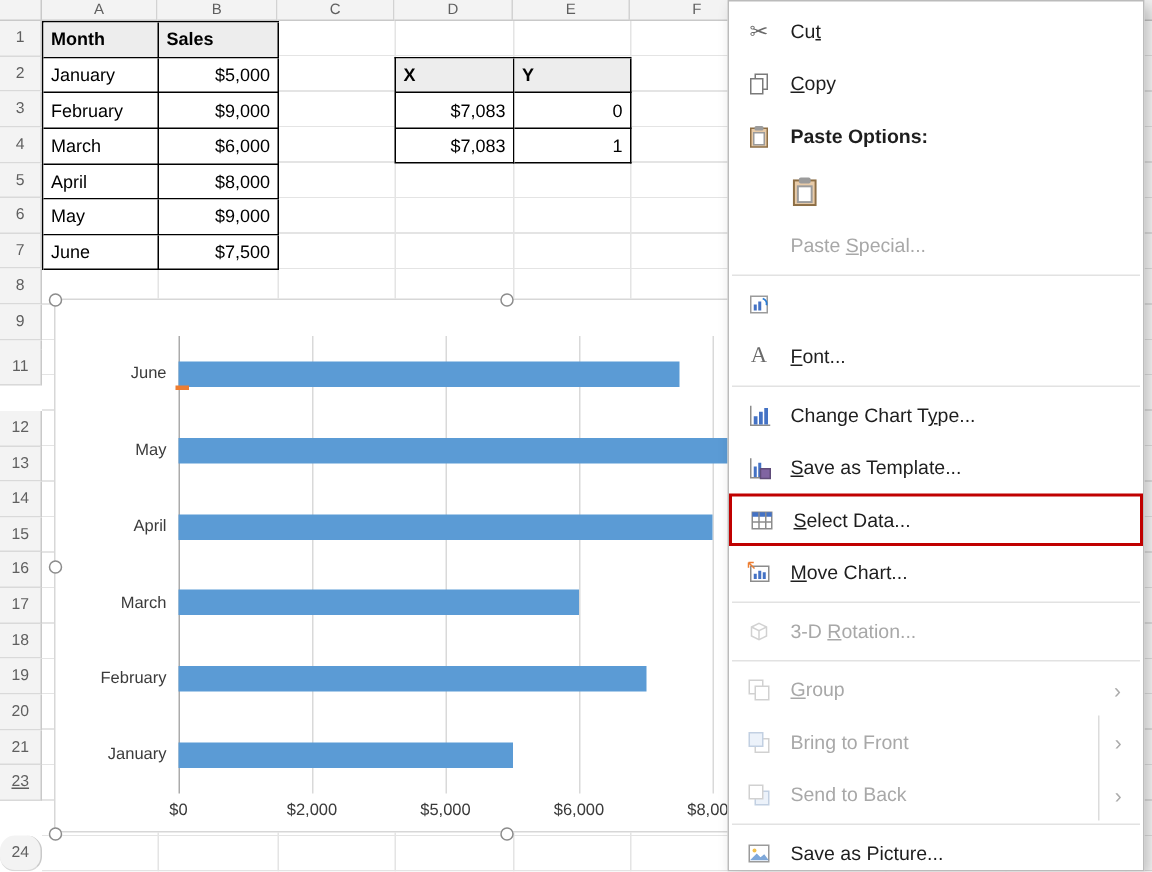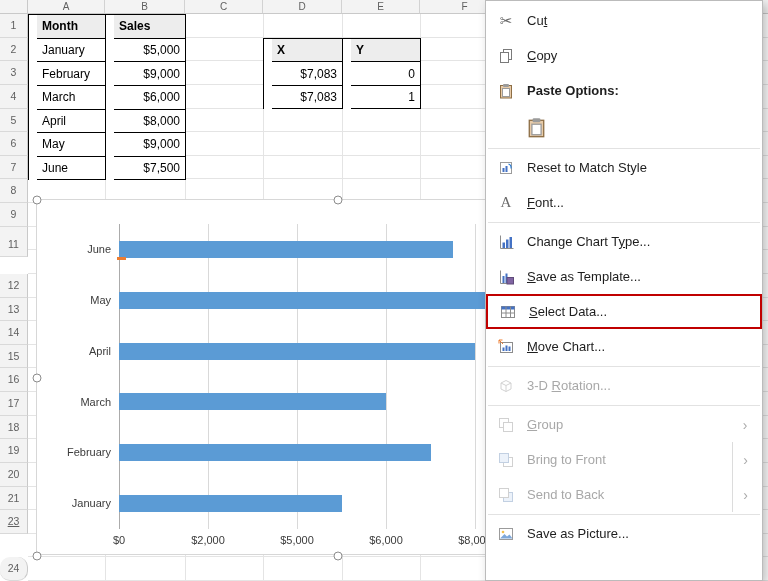--- a/index.html
+++ b/index.html
@@ -19,21 +19,21 @@
             border-right:1px solid #C9C9C9; border-bottom:1px solid #D9D9D9;
             font-size:10.5px; color:#5F5F5F; text-align:center; line-height:23.63px; z-index:1;}
   .grid-area { position:absolute; left:28px; top:14px; right:0; bottom:0;
                background:repeating-linear-gradient(to bottom,#fff 0 22.63px,#E4E4E4 22.63px 23.63px); }
   .vline { position:absolute; top:14px; bottom:0; width:1px; background:#E4E4E4; }
 
   .sheet-table { position:absolute; display:grid; grid-auto-rows:23.63px;
                  border-left:1px solid #000; border-top:1px solid #000; background:#fff; z-index:2;}
   .sheet-table .cell { border-right:1px solid #000; border-bottom:1px solid #000;
                        font-size:12px; color:#000; padding:0 5px; display:flex; align-items:center;
-                       background:#fff; overflow:hidden; white-space:nowrap;margin-left:8px;}
+                       background:#fff; overflow:hidden; white-space:nowrap;}
   .cell.hdr { font-weight:bold; background:#EDEDED; }
   .cell.num { justify-content:flex-end; }
   .month-table { left:28px; top:14px; grid-template-columns:77px 80px; }
   .xy-table    { left:263px; top:37.6px; grid-template-columns:79px 78px; }
 
   
   .chart { position:absolute; left:36px; top:199px; width:602px; height:356px;
            background:#fff; border:1px solid #D7D7D7; z-index:5; }
   .chart-gridline { position:absolute; top:24px; height:305px; width:1px; background:#D9D9D9; }
   .chart-axisline { position:absolute; top:24px; height:305px; width:1px; background:#ABABAB; }
@@ -219,33 +219,36 @@
     <div class="chip-row">
       <span class="chip">
         <svg width="21" height="21" viewBox="0 0 16 16">
             <rect x="2.5" y="2.5" width="11" height="12.5" fill="#E8CBA8" stroke="#8D6E45"></rect>
             <rect x="5" y="1" width="6" height="3" rx="1" fill="#9B9B9B"></rect>
             <rect x="4.5" y="5.5" width="7" height="8" fill="#fff" stroke="#9B9B9B"></rect>
           </svg>
       </span>
     </div>
 
+    <div class="mi disabled">
+      <span class="ic"></span>
+      <span class="lbl">Paste <u>S</u>pecial...</span>
+    </div>
 
     <div class="msep"></div>
 
     <div class="mi">
       <span class="ic">
         <svg width="16" height="16" viewBox="0 0 16 16">
             <rect x="2.5" y="2.5" width="11" height="11" fill="#fff" stroke="#9B9B9B"></rect>
             <rect x="4.5" y="8" width="2" height="4" fill="#4472C4"></rect>
             <rect x="7.5" y="6" width="2" height="6" fill="#4472C4"></rect>
             <path d="M10.5 4 a4 4 0 0 1 2.5 4.5" fill="none" stroke="#2B7CD3" stroke-width="1.2"></path>
           </svg>
       </span>
-      <span class="lbl">Reset to Match Style</span>
     </div>
 
     <div class="mi">
       <span class="ic font-a">A</span>
       <span class="lbl"><u>F</u>ont...</span>
     </div>
 
     <div class="msep"></div>
 
     <div class="mi">

